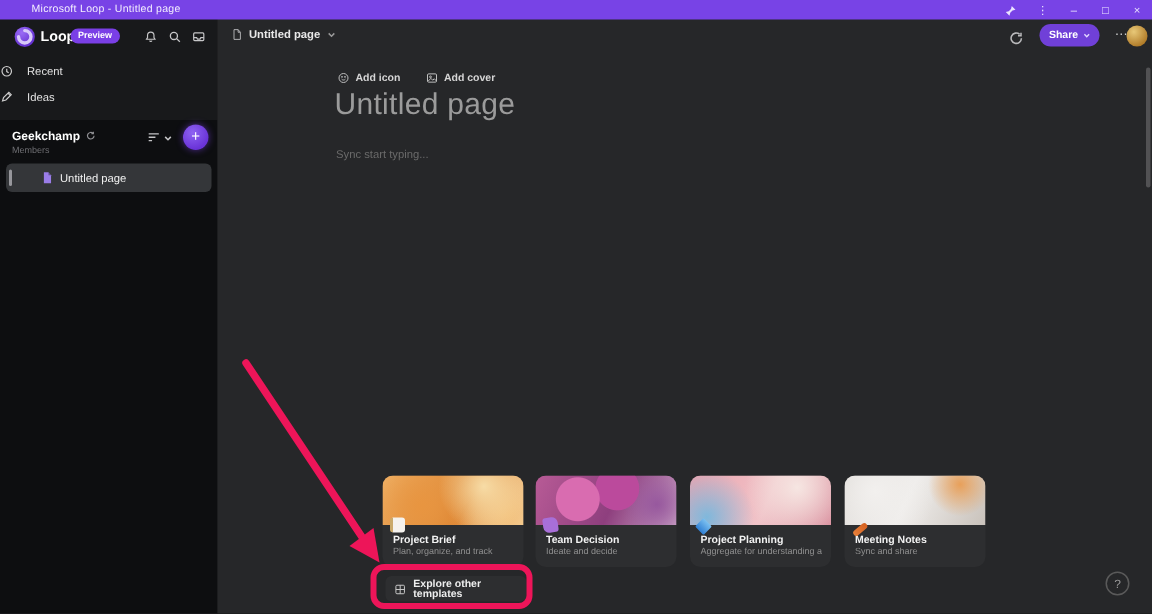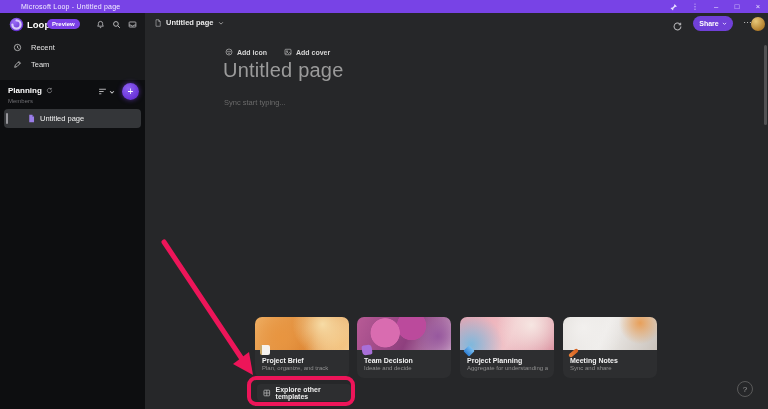--- a/index.html
+++ b/index.html
@@ -19,21 +19,21 @@
   
   .sidebar { position:absolute; left:0; top:13px; width:145px; height:396px; background:#0d0e10; }
   .sb-top { position:absolute; left:0; top:0; width:145px; height:67px; background:#18191b; }
   .loop-logo { position:absolute; left:9px; top:4px; width:15px; height:15px; }
   .app-name { position:absolute; left:27px; top:6px; font-size:9.5px; font-weight:bold; color:#fff; }
   .preview-badge { position:absolute; left:47px; top:6px; background:#7a3fe6; color:#fff;
     font-size:6px; padding:2px 5px; border-radius:7px; font-weight:bold; }
   .sb-icons { position:absolute; right:8px; top:7px; display:flex; gap:7px; }
   .sb-icons .ico { width:9px; height:9px; color:#c6c6c8; display:block; }
   .sb-nav { position:absolute; left:0; top:26px; width:145px; }
-  .nav-item { display:flex; align-items:center; gap:9px; height:17px; padding-left:13px; color:#e3e3e3; font-size:7.5px; }
+  .nav-item { display:flex; align-items:center; gap:9px; height:17px; color:#e3e3e3; font-size:7.5px; }
   .nav-item .ico { width:9px; height:9px; color:#cfcfcf; }
   .sb-lower { position:absolute; left:0; top:67px; width:145px; height:329px; background:#0d0e10; }
   .ws-row { position:absolute; left:8px; top:6px; display:flex; align-items:center; gap:4px; }
   .ws-name { font-size:8px; font-weight:bold; color:#fff; }
   .ws-row .ico { width:7px; height:7px; color:#8f8f93; }
   .ws-sub { position:absolute; left:8px; top:18px; font-size:6px; color:#6e6e72; }
   .ws-filter { position:absolute; right:30px; top:7px; display:flex; align-items:center; gap:2px; color:#c4c4c6; }
   .ws-filter .ico { width:9px; height:9px; }
   .ws-filter .chev { width:6px; height:6px; }
   .plus-btn { position:absolute; right:6px; top:3px; width:17px; height:17px; border-radius:50%;
@@ -177,28 +177,28 @@
           </span>
           <span>Recent</span>
         </div>
         <div class="nav-item">
           <span class="ico">
             <svg viewBox="0 0 16 16" fill="none" stroke="currentColor" stroke-width="1.4">
                 <path d="M3 13l1.2-4L10.5 2.7l2.8 2.8L7 11.8 3 13z"></path>
                 <path d="M9.4 3.8l2.8 2.8"></path>
               </svg>
           </span>
-          <span>Team</span>
+          <span>Ideas</span>
         </div>
       </div>
     </div>
 
     <div class="sb-lower">
       <div class="ws-row">
-        <span class="ws-name">Planning</span>
+        <span class="ws-name">Geekchamp</span>
         <span class="ico">
           <svg viewBox="0 0 16 16" fill="none" stroke="currentColor" stroke-width="1.8">
               <path d="M13 8a5 5 0 1 1-1.6-3.7M12 2v3h-3"></path>
             </svg>
         </span>
       </div>
       <span class="ws-sub">Members</span>
       <div class="ws-filter">
         <span class="ico">
           <svg viewBox="0 0 16 16" stroke="currentColor" stroke-width="1.6" fill="none">

